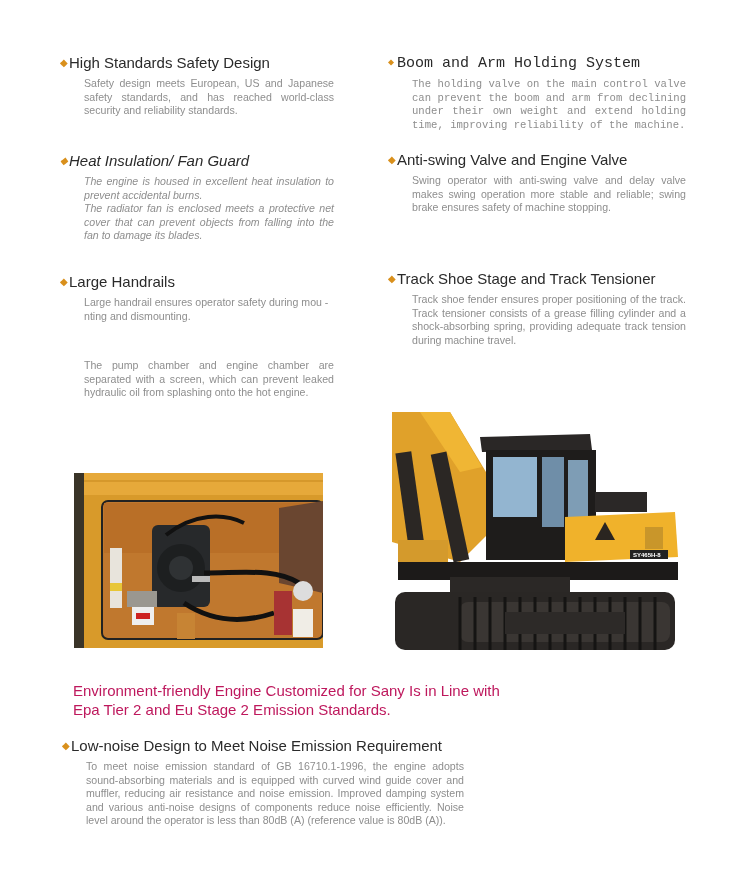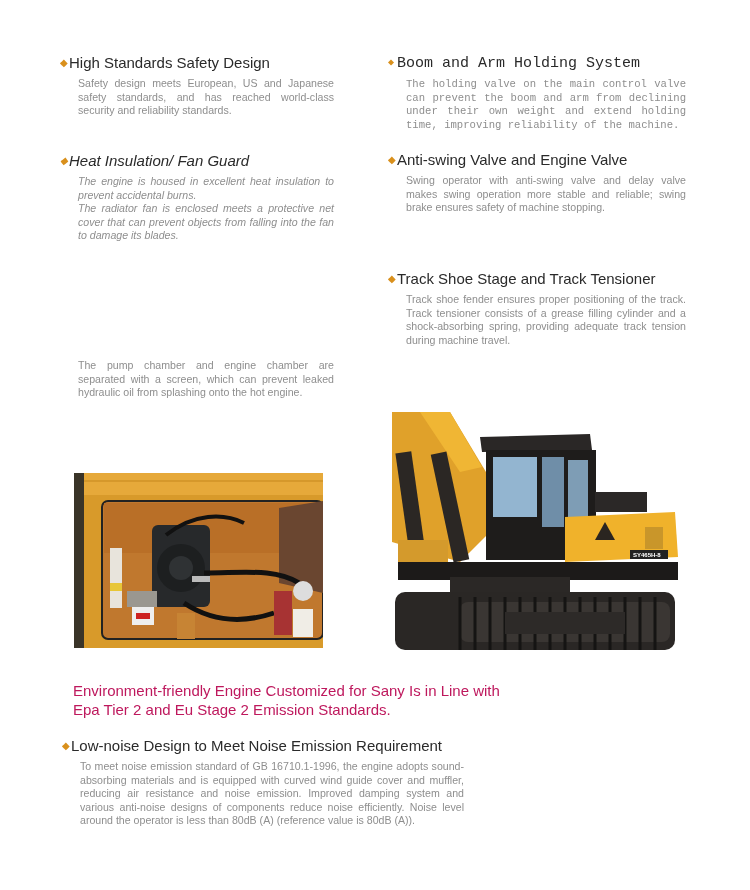--- a/index.html
+++ b/index.html
@@ -3,21 +3,21 @@
   <meta charset="utf-8">
   <style>
     html, body { margin: 0; padding: 0; background: #ffffff; }
     body { width: 750px; height: 890px; position: relative; overflow: hidden;
            font-family: "Liberation Sans", sans-serif; }
     .feature { position: absolute; }
     .feature h2 { margin: 0; font-weight: normal; font-size: 15px; color: #2a2a2a;
                   line-height: 16px; white-space: nowrap; }
     .feature h2 .bullet { color: #d9901c; font-size: 10px; display: inline-block;
                   width: 9px; vertical-align: 2px; }
-    .feature p { margin: 6px 0 0 18px; font-size: 10.6px; line-height: 13.6px; color: #8e8e8e;
+    .feature p { margin: 6px 0 0 24px; font-size: 10.6px; line-height: 13.6px; color: #8e8e8e;
                  text-align: justify; }
     .feature p + p { margin-top: 0; }
     .photo { position: absolute; overflow: hidden; }
     .big-title { position: absolute; left: 73px; top: 681px; width: 430px;
                  font-size: 15px; line-height: 19px; color: #be185d; }
   </style>
 </head>
 <body>
 
 <div class="feature" style="left:60px;top:55px;width:274px;">
@@ -25,20 +25,22 @@
   <p>Safety design meets European, US and Japanese safety standards, and has reached world-class security and reliability standards.</p>
 </div>
 
 <div class="feature" style="left:60px;top:153px;width:274px;font-style:italic;">
   <h2><span class="bullet">◆</span><span>Heat Insulation/ Fan Guard</span></h2>
   <p>The engine is housed in excellent heat insulation to prevent accidental burns.</p>
   <p>The radiator fan is enclosed meets a protective net cover that can prevent objects from falling into the fan to damage its blades.</p>
 </div>
 
 <div class="feature" style="left:60px;top:274px;width:274px;">
+  <h2><span class="bullet">◆</span><span>Large Handrails</span></h2>
+  <p style="text-align:left;">Large handrail ensures operator safety during mou -nting and dismounting.</p>
 </div>
 
 <div class="feature" style="left:60px;top:353px;width:274px;">
   <p>The pump chamber and engine chamber are separated with a screen, which can prevent leaked hydraulic oil from splashing onto the hot engine.</p>
 </div>
 
 <div class="feature" style="left:388px;top:55px;width:298px;font-family:Liberation Mono, monospace;">
   <h2><span class="bullet">◆</span><span>Boom and Arm Holding System</span></h2>
   <p>The holding valve on the main control valve can prevent the boom and arm from declining under their own weight and extend holding time, improving reliability of the machine.</p>
 </div>

